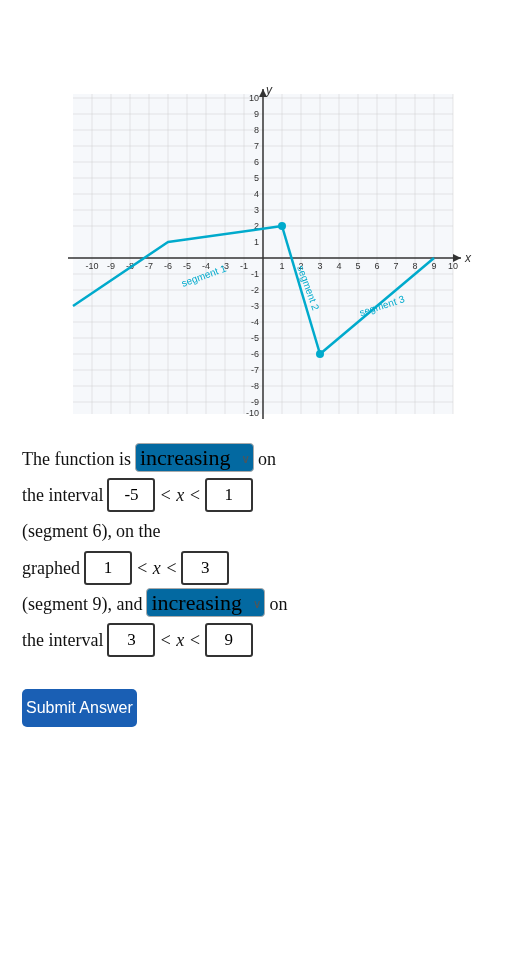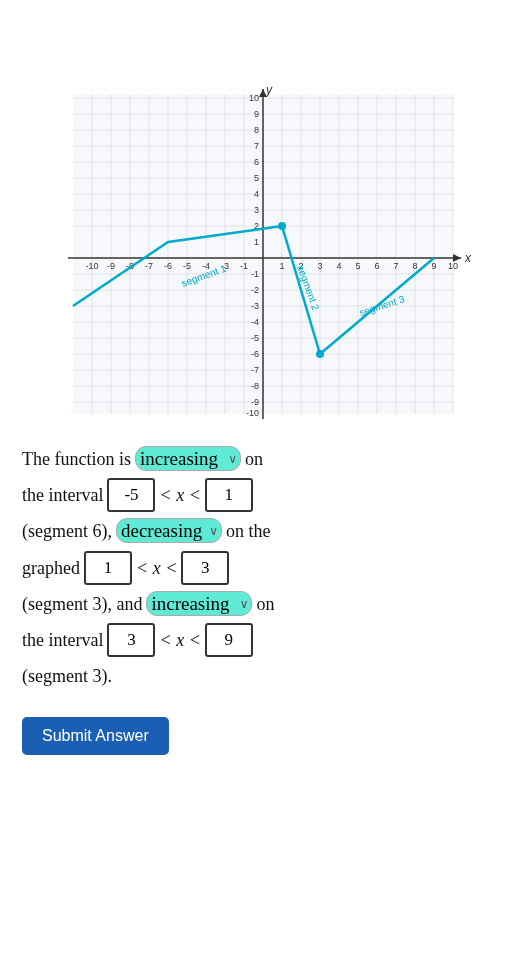--- a/index.html
+++ b/index.html
@@ -43,25 +43,25 @@
       gap: 4px;
       margin-bottom: 2px;
     }
 
     .answer-row span {
       white-space: nowrap;
     }
 
     .dropdown-select {
       font-family: Georgia, serif;
-      font-size: 19px;
+      font-size: 22px;
       border: 1px solid #aaa;
-      border-radius: 11px;
+      border-radius: 4px;
       padding: 1px 18px 1px 4px;
-      background: #5eead4;
+      background: #0369a1;
       appearance: none;
       -webkit-appearance: none;
       cursor: pointer;
       position: relative;
     }
 
     .dropdown-wrapper {
       position: relative;
       display: inline-block;
     }
@@ -87,26 +87,26 @@
       text-align: center;
       background: #fff;
     }
 
     .math-symbol {
       font-family: Georgia, serif;
       font-style: italic;
     }
 
     .submit-btn {
-      margin-top: 22px;
+      margin-top: 30px;
       background: #1a5fb4;
       color: #fff;
       border: none;
       border-radius: 5px;
-      padding: 10px 20px;
+      padding: 10px 4px;
       font-size: 16px;
       cursor: pointer;
       font-family: Arial, sans-serif;
     }
   </style>
 </head>
 <body>
 
 <div class="intro-text">
   <br>
@@ -253,55 +253,46 @@
 
   <div class="answer-row">
     <span>the interval</span>
     <input class="input-box" type="text" value="-5" style="">
     <span class="math-symbol">&lt; <em>x</em> &lt;</span>
     <input class="input-box" type="text" value="1" style="">
   </div>
 
   <div class="answer-row">
     <span>(segment 6),</span>
-    <div class="dropdown-wrapper">
-      <select class="dropdown-select">
-        <option>decreasing</option>
-        <option>increasing</option>
-      </select>
-    </div>
     <span> on the</span>
   </div>
 
   <div class="answer-row">
     <span>graphed</span>
     <input class="input-box" type="text" value="1" style="">
     <span class="math-symbol">&lt; <em>x</em> &lt;</span>
     <input class="input-box" type="text" value="3" style="">
   </div>
 
   <div class="answer-row">
-    <span>(segment 3), and</span>
+    <span>(segment 9), and</span>
     <div class="dropdown-wrapper">
       <select class="dropdown-select">
         <option>increasing</option>
         <option>decreasing</option>
       </select>
     </div>
     <span> on</span>
   </div>
 
   <div class="answer-row">
     <span>the interval</span>
     <input class="input-box" type="text" value="3" style="">
     <span class="math-symbol">&lt; <em>x</em> &lt;</span>
     <input class="input-box" type="text" value="9" style="">
   </div>
 
-  <div class="answer-row">
-    <span>(segment 3).</span>
-  </div>
 
 </div>
 
 <div>
   <button class="submit-btn">Submit Answer</button>
 </div>
 
 </body></html>

